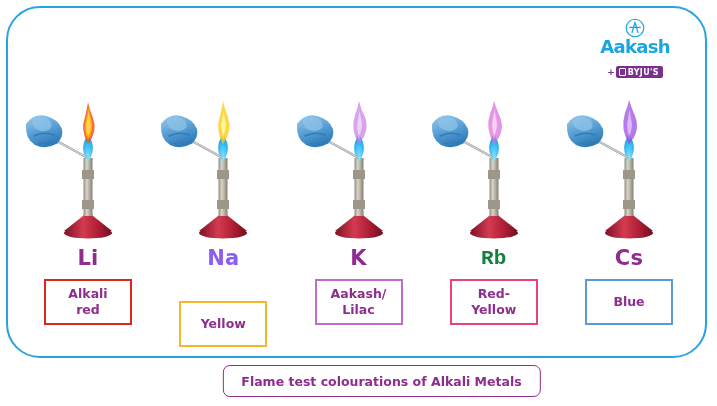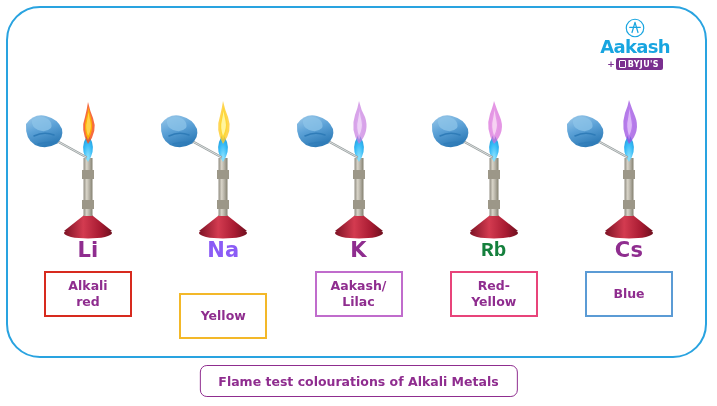--- a/index.html
+++ b/index.html
@@ -48,21 +48,21 @@
     display: block;
     font-family: "DejaVu Sans", sans-serif;
     font-weight: bold;
     font-size: 18px;
     letter-spacing: -0.7px;
     color: #18a5e0;
     margin-top: -1px;
   }
   #brand-logo .logo-sub {
     display: block;
-    margin-top: 2px;
+    margin-top: 10px;
     font-size: 0;
     white-space: nowrap;
   }
   #brand-logo .logo-plus {
     display: inline-block;
     vertical-align: middle;
     color: #7a2f8f;
     font-family: "DejaVu Sans", sans-serif;
     font-weight: bold;
     font-size: 9px;
@@ -110,20 +110,21 @@
   
   .burner-figure {
     position: relative;
     width: 128px;
     height: 140px;
   }
   .burner-figure svg { display: block; }
 
   
   .element-symbol {
+    margin-top: 8px;
     font-family: "DejaVu Sans", sans-serif;
     font-size: 21px;
     font-weight: bold;
     color: #8f2d8f;
     letter-spacing: 0.2px;
     line-height: 1;
   }
 
   
   .colour-box {
@@ -453,15 +454,15 @@
       </div>
       <div class="element-symbol" style="color: rgb(143, 45, 143);">Cs</div>
       <div class="colour-box" style="border-color: rgb(91, 155, 213);">
         <span class="colour-text">Blue</span>
       </div>
     </div>
 
   </div>
 </div>
 
-<div id="caption-box" style="border-color: rgb(143, 45, 143);">
+<div id="caption-box" style="border-color: rgb(143, 45, 143); margin-left: 23px;">
   <span class="caption-text" style="color: rgb(143, 45, 143);">Flame test colourations of Alkali Metals</span>
 </div>
 
 </body></html>

